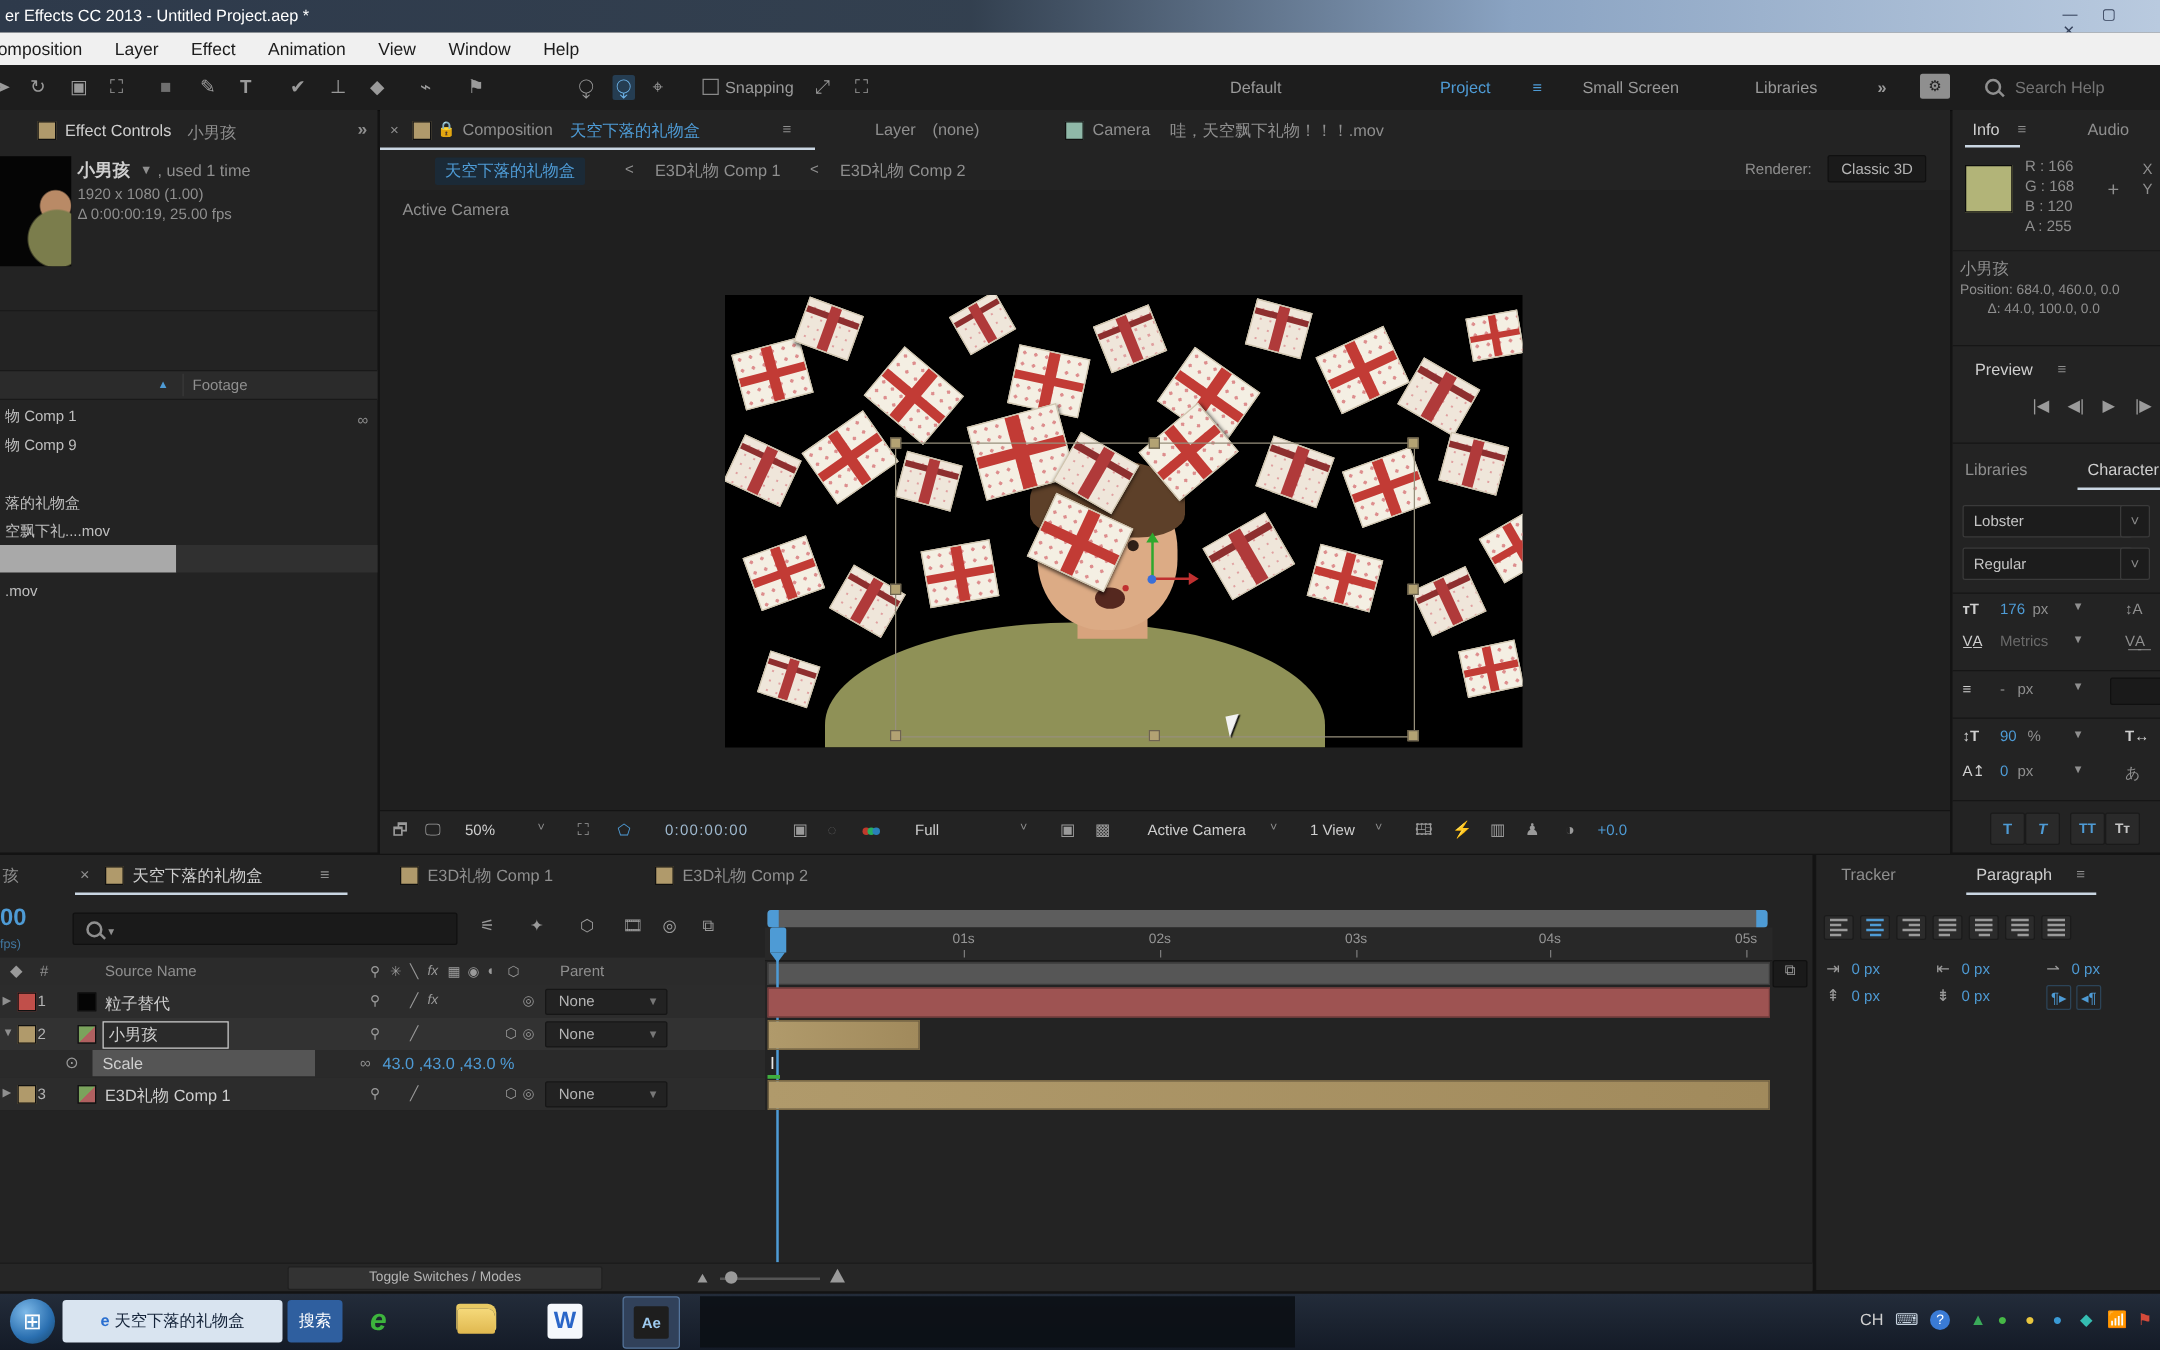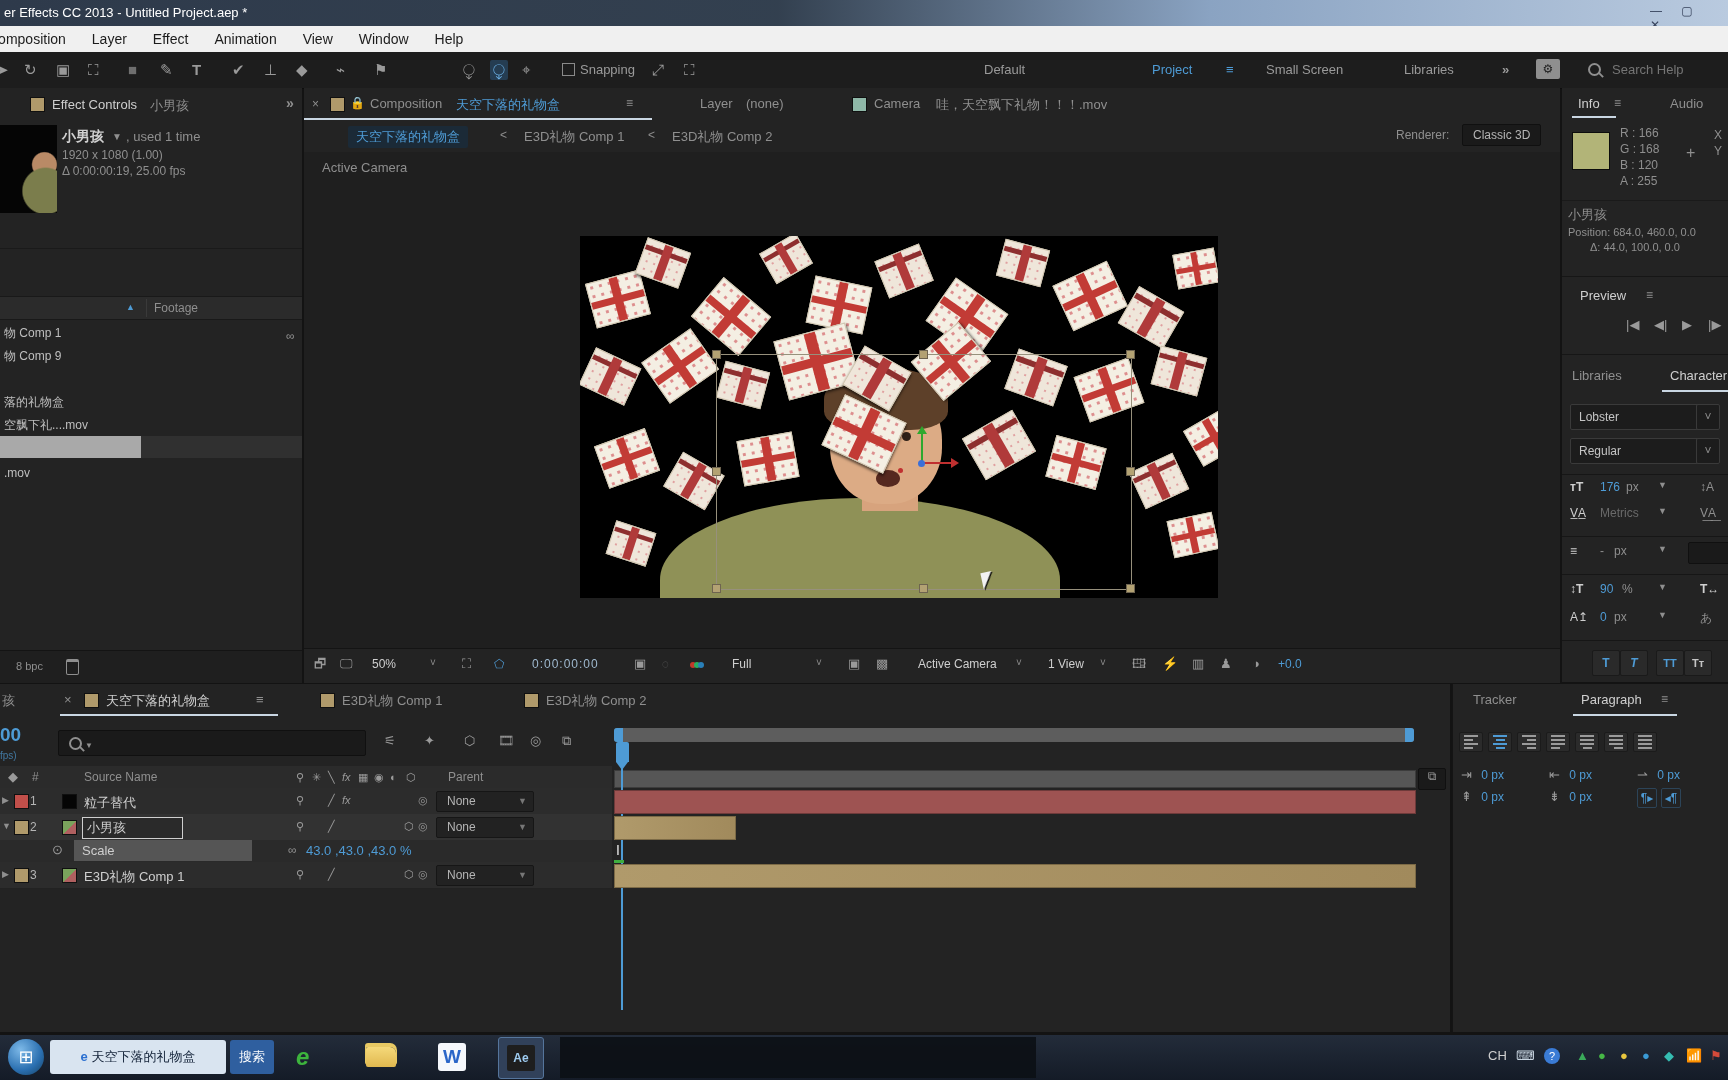--- a/index.html
+++ b/index.html
@@ -160,24 +160,20 @@
     <span>物 Comp 1</span>
     <span class="abs dim" style="left:286px;top:3px">∞</span>
   </div>
   <div class="projrow" style="top:257px"><span>物 Comp 9</span></div>
   <div class="projrow" style="top:303px"><span>落的礼物盒</span></div>
   <div class="projrow" style="top:326px"><span>空飘下礼....mov</span></div>
   <div class="abs" style="left:0;top:348px;width:141px;height:22px;background:#a9a9a9"></div>
   <div class="abs" style="left:141px;top:348px;width:161px;height:22px;background:#303030"></div>
   <div class="projrow" style="top:374px"><span>.mov</span></div>
 
-  <div class="abs" style="left:0;top:562px;width:302px;height:32px;background:#1f1f1f;border-top:1px solid #141414">
-    <span class="abs dim" style="left:16px;top:9px;font-size:11px">8 bpc</span>
-    <span class="abs" style="left:66px;top:8px;width:11px;height:12px;border:1px solid #8f8f8f;border-top:3px solid #8f8f8f;border-radius:2px"></span>
-  </div>
 </div>
 
 <div class="pane" id="comp-panel">
 
   <span class="abs dim" style="left:8px;top:9px">×</span>
   <span class="chip abs" style="left:26px;top:9px;background:#b09a6b"></span>
   <span class="abs dim" style="left:46px;top:8px">🔒</span>
   <span class="abs dim" style="left:66px;top:8px;font-size:13px">Composition</span>
   <span class="abs blue" style="left:152px;top:8px;font-size:13px">天空下落的礼物盒</span>
   <span class="abs dim" style="left:322px;top:8px">≡</span>
@@ -395,20 +391,33 @@
   <span class="abs ico" style="left:384px;top:50px">⚟</span>
   <span class="abs ico" style="left:424px;top:50px">✦</span>
   <span class="abs ico" style="left:464px;top:50px">⬡</span>
   <span class="abs ico" style="left:498px;top:50px">🎞</span>
   <span class="abs ico" style="left:530px;top:50px">◎</span>
   <span class="abs ico" style="left:562px;top:50px">⧉</span>
 
   <div class="abs" style="left:614px;top:44px;width:800px;height:14px;background:#5d5d5d;border-radius:3px"></div>
   <div class="abs" style="left:614px;top:44px;width:9px;height:14px;background:#4e9bd5;border-radius:3px 0 0 3px"></div>
   <div class="abs" style="left:1405px;top:44px;width:9px;height:14px;background:#4e9bd5;border-radius:0 3px 3px 0"></div>
+  <div class="abs" style="left:612px;top:58px;width:806px;height:26px;background:#282828;border-bottom:1px solid #1a1a1a">
+    <span class="rulerlab" style="left:4px">0s</span>
+    <span class="rulerlab" style="left:150px">01s</span>
+    <span class="rulerlab" style="left:307px">02s</span>
+    <span class="rulerlab" style="left:464px">03s</span>
+    <span class="rulerlab" style="left:619px">04s</span>
+    <span class="rulerlab" style="left:776px">05s</span>
+    <span class="tick" style="left:159px"></span>
+      <span class="tick" style="left:316px"></span>
+    <span class="tick" style="left:473px"></span>
+      <span class="tick" style="left:628px"></span>
+    <span class="tick" style="left:785px"></span>
+  </div>
 
   <div class="abs" style="left:614px;top:86px;width:800px;height:16px;background:#565656;border:1px solid #3c3c3c"></div>
 
   <div class="abs" style="left:616px;top:58px;width:13px;height:20px;background:#4e9bd5;border-radius:2px 2px 0 0"></div>
   <div class="abs" style="left:616px;top:78px;width:0;height:0;border-left:6.5px solid transparent;border-right:6.5px solid transparent;border-top:8px solid #4e9bd5"></div>
   <div class="abs" style="left:621px;top:84px;width:2px;height:242px;background:#4e9bd5"></div>
 
   <div class="abs" style="left:0;top:82px;width:612px;height:22px;background:#2b2b2b;border-bottom:1px solid #1d1d1d">
     <span class="abs ico" style="left:8px;top:4px">◆</span>
     <span class="abs dim" style="left:32px;top:4px">#</span>
@@ -468,20 +477,27 @@
     <span class="sw" style="left:418px;top:6px">◎</span>
     <span class="parentdd"><i style="font-style:normal">None</i><i style="font-style:normal;position:absolute;right:6px;color:#777;font-size:9px">▼</i></span>
   </div>
 
   <div class="abs" style="left:614px;top:106px;width:800px;height:22px;background:#9e5352;border:1px solid #6e3a3a"></div>
   <div class="abs" style="left:614px;top:132px;width:120px;height:22px;background:linear-gradient(90deg,#b09a6b,#a18a5c);border:1px solid #7c6a46"></div>
   <span class="abs" style="left:616px;top:158px;color:#e8e8e8;font-size:14px">I</span>
   <div class="abs" style="left:614px;top:180px;width:800px;height:22px;background:linear-gradient(90deg,#b09a6b,#a18a5c);border:1px solid #7c6a46"></div>
   <div class="abs" style="left:614px;top:176px;width:10px;height:3px;background:#3fae3f"></div>
 
+  <div class="abs" style="left:0;top:326px;width:1450px;height:22px;background:#262626;border-top:1px solid #1a1a1a">
+    <span class="abs" style="left:230px;top:2px;width:250px;height:17px;background:#333;border:1px solid #202020;border-radius:2px;text-align:center;line-height:17px;color:#b5b5b5;font-size:11px">Toggle Switches / Modes</span>
+    <span class="abs" style="left:558px;top:8px;width:0;height:0;border-left:4px solid transparent;border-right:4px solid transparent;border-bottom:7px solid #9a9a9a"></span>
+    <div class="abs" style="left:576px;top:11px;width:80px;height:2px;background:#555"></div>
+    <span class="abs" style="left:580px;top:6px;width:10px;height:10px;background:#9a9a9a;border-radius:50%"></span>
+    <span class="abs" style="left:664px;top:4px;width:0;height:0;border-left:6px solid transparent;border-right:6px solid transparent;border-bottom:11px solid #9a9a9a"></span>
+  </div>
 </div>
 
 <div class="pane" style="left:1452px;top:684px;width:276px;height:348px;border-left:1px solid #141414">
   <span class="abs dim" style="left:20px;top:8px;font-size:13px">Tracker</span>
   <span class="abs lt" style="left:128px;top:8px;font-size:13px">Paragraph</span>
   <span class="abs dim" style="left:208px;top:8px">≡</span>
   <div class="tabu" style="left:120px;top:30px;width:104px"></div>
 
   <div class="abs" style="left:6px;top:48px">
     <span class="albtn" style="left:0">

